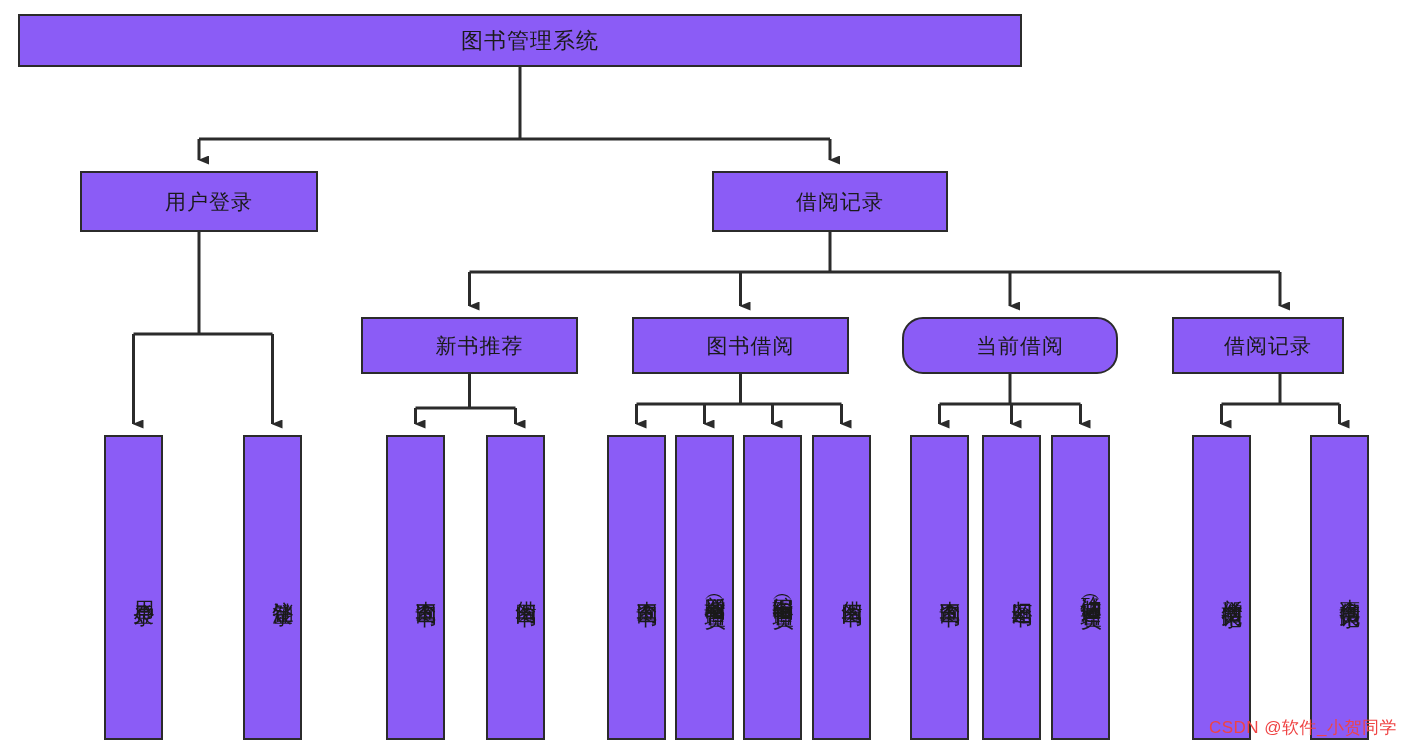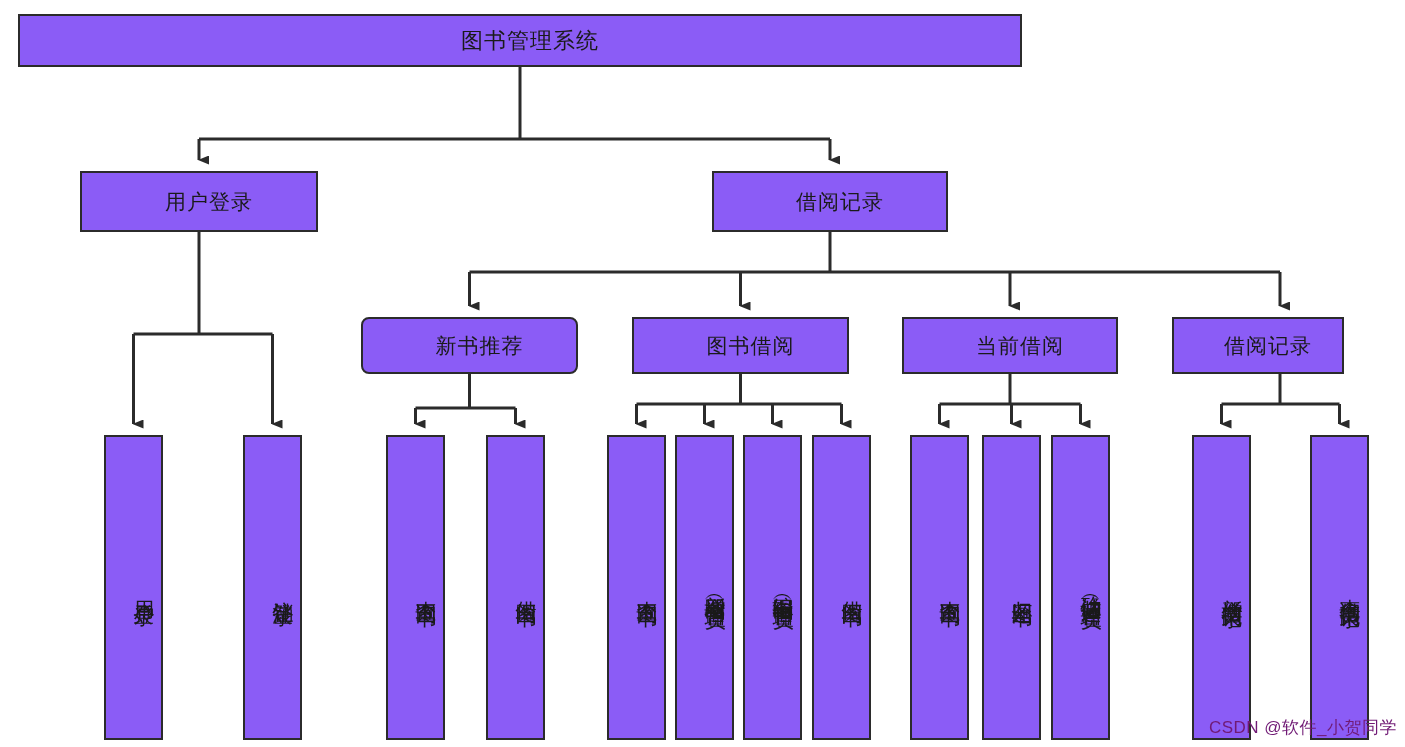--- a/index.html
+++ b/index.html
@@ -52,21 +52,21 @@
     text-align: center;
   }
   .node.root {
     font-size: 22px;
   }
   #watermark {
     position: absolute;
     right: 8px;
     bottom: 8px;
     font-size: 17px;
-    color: #701a75;
+    color: #ef4444;
     letter-spacing: 0.5px;
     white-space: nowrap;
   }
 </style>
 </head>
 <body>
 
 <div id="canvas">
 
   <svg id="edges" viewBox="0 0 1405 747" xmlns="http://www.w3.org/2000/svg">
@@ -115,27 +115,27 @@
   <div id="nodes-layer">
       <div class="node horizontal root" style="left: 18px; top: 14px; width: 1004px; height: 53px;">
         <span class="hlabel">图书管理系统</span>
       </div>
       <div class="node horizontal" style="left: 80px; top: 171px; width: 238px; height: 61px;">
         <span class="hlabel">用户登录</span>
       </div>
       <div class="node horizontal" style="left: 712px; top: 171px; width: 236px; height: 61px;">
         <span class="hlabel">借阅记录</span>
       </div>
-      <div class="node horizontal" style="left: 361px; top: 317px; width: 217px; height: 57px; border-radius: 8px;">
+      <div class="node horizontal" style="left: 361px; top: 317px; width: 217px; height: 57px;">
         <span class="hlabel">新书推荐</span>
       </div>
       <div class="node horizontal" style="left: 632px; top: 317px; width: 217px; height: 57px; text-align: right;">
         <span class="hlabel">图书借阅</span>
       </div>
-      <div class="node horizontal" style="left: 902px; top: 317px; width: 216px; height: 57px;">
+      <div class="node horizontal" style="left: 902px; top: 317px; width: 216px; height: 57px; border-radius: 21px;">
         <span class="hlabel">当前借阅</span>
       </div>
       <div class="node horizontal" style="left: 1172px; top: 317px; width: 172px; height: 57px;">
         <span class="hlabel">借阅记录</span>
       </div>
       <div class="node vertical" style="left: 104px; top: 435px; width: 59px; height: 305px;">
         <span class="vlabel">用户登录</span>
       </div>
       <div class="node vertical" style="left: 243px; top: 435px; width: 59px; height: 305px;">
         <span class="vlabel">注销登录</span>

